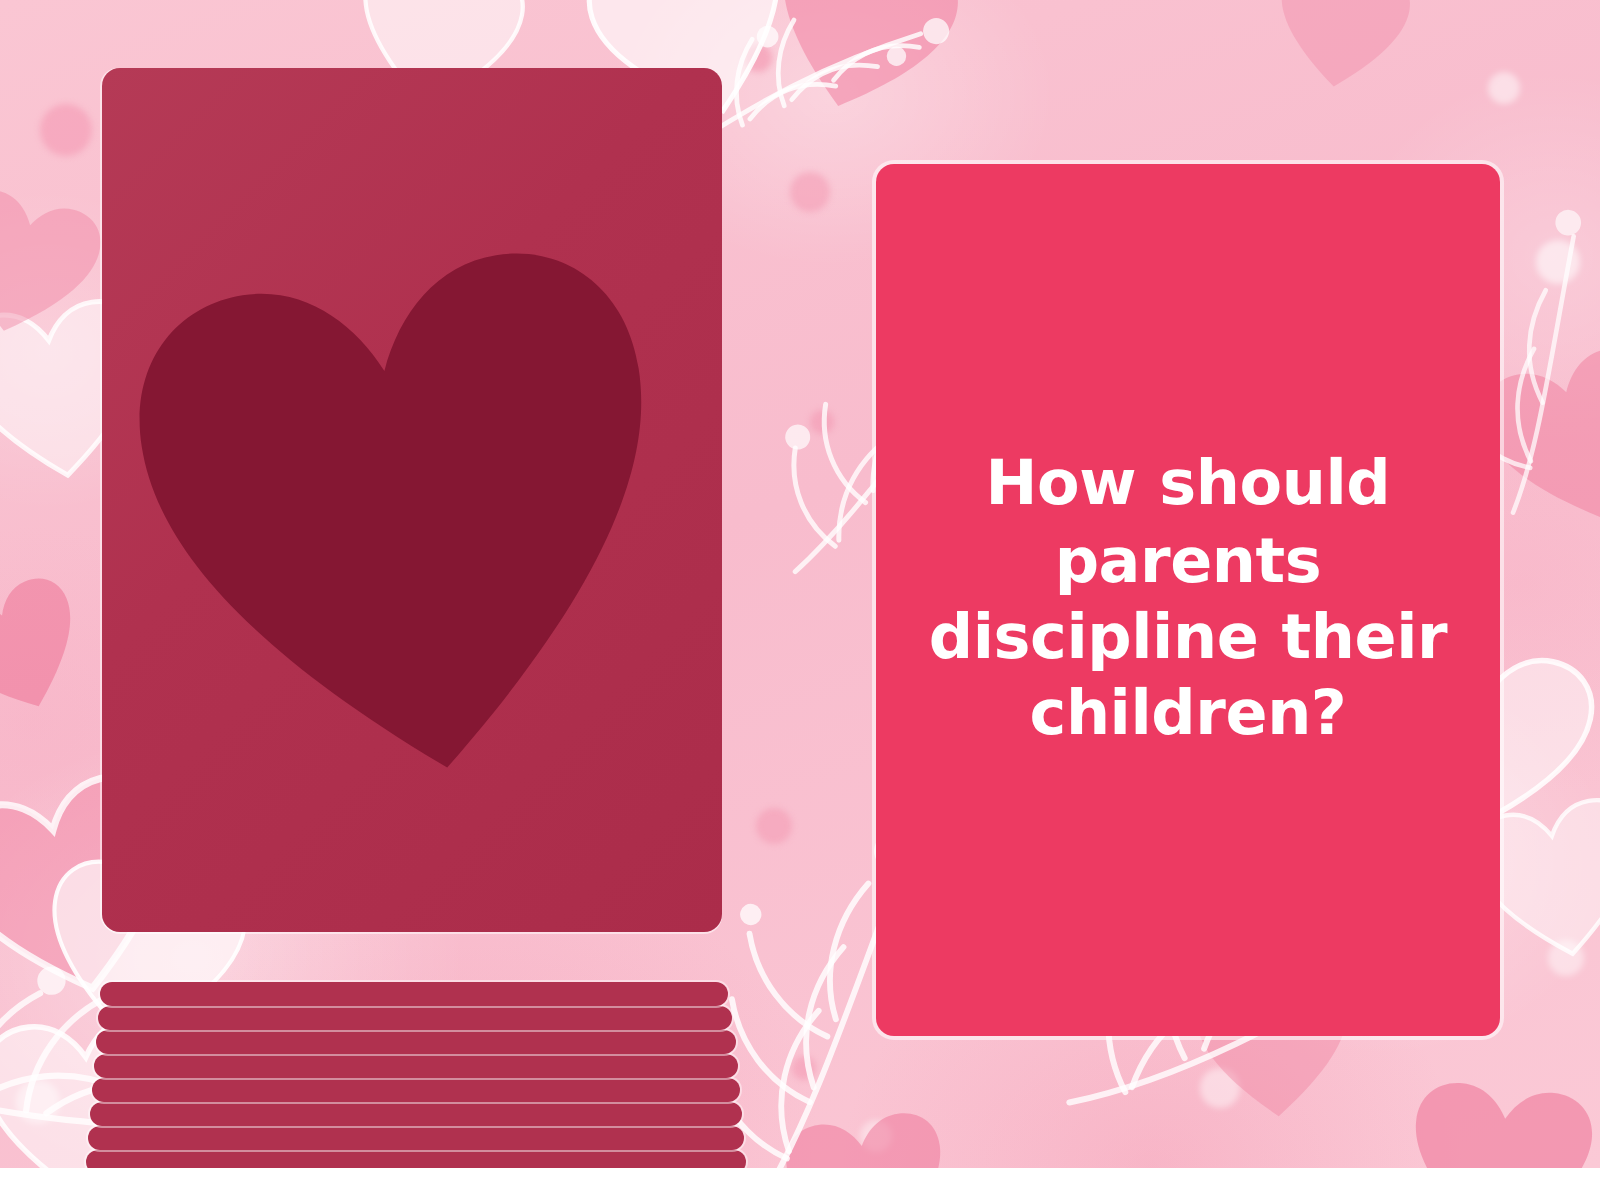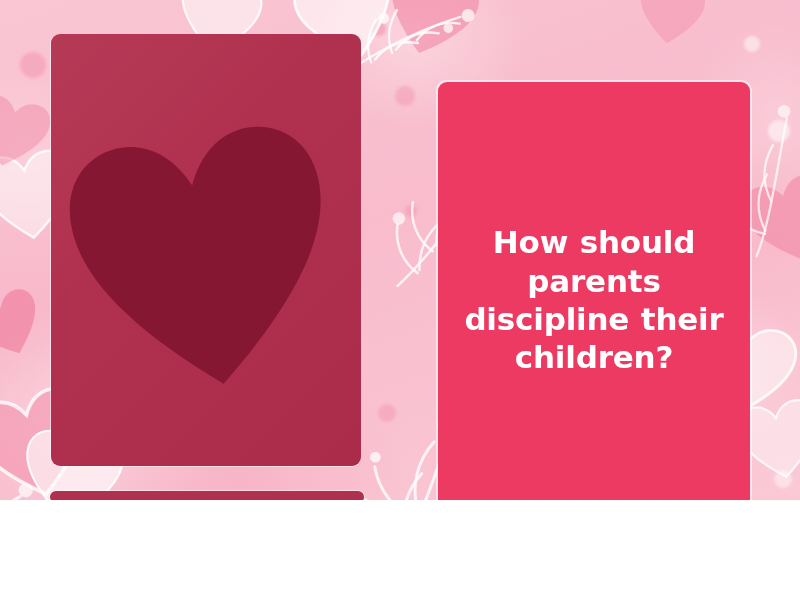--- a/index.html
+++ b/index.html
@@ -9,21 +9,21 @@
   body {
     width: 800px;
     height: 600px;
     overflow: hidden;
     font-family: "DejaVu Sans", sans-serif;
   }
 
   #stage {
     position: relative;
     width: 800px;
-    height: 500px;
+    height: 584px;
     overflow: hidden;
     background: #0369a1;
   }
 
   
   .bg-base {
     position: absolute;
     inset: 0;
     background:
       radial-gradient(ellipse 220px 180px at 12% 82%, rgba(255,255,255,0.35) 0%, rgba(255,255,255,0) 62%),

